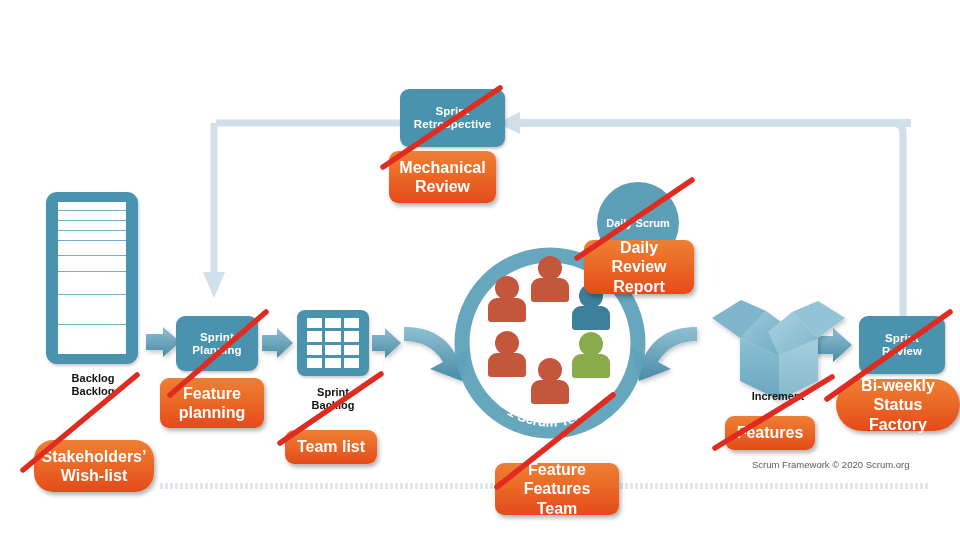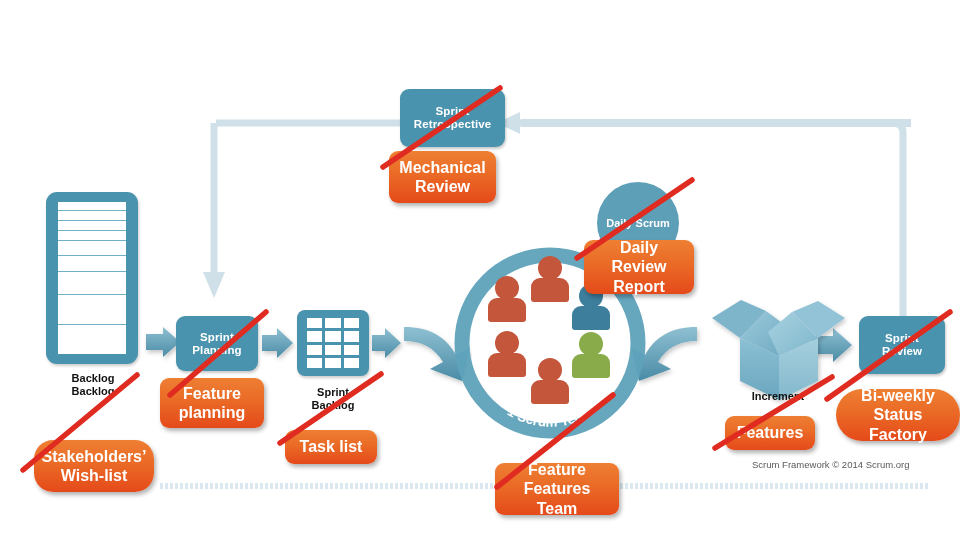--- a/index.html
+++ b/index.html
@@ -325,45 +325,45 @@
 
   <div class="callout" style="left:160px;top:378px;width:104px;height:50px;font-size:16px;">
     <div>
       <span>Feature</span>
       <span>planning</span>
     </div>
   </div>
 
   <div class="callout" style="left:285px;top:430px;width:92px;height:34px;font-size:16px;">
     <div>
-      <span>Task list</span>
+      <span>Team list</span>
     </div>
   </div>
 
   <div class="callout" style="left:495px;top:463px;width:124px;height:52px;font-size:16px;">
     <div>
       <span>Feature</span>
       <span>Features Team</span>
     </div>
   </div>
 
   <div class="callout" style="left:725px;top:416px;width:90px;height:34px;font-size:16px;">
     <div>
       <span>Features</span>
     </div>
   </div>
 
-  <div class="callout" style="left:836px;top:389px;width:124px;height:52px;font-size:16px;border-radius:26px;">
+  <div class="callout" style="left:836px;top:379px;width:124px;height:52px;font-size:16px;border-radius:26px;">
     <div>
       <span>Bi-weekly</span>
       <span>Status Factory</span>
     </div>
   </div>
 
-  <div id="copyright">Scrum Framework © 2014 Scrum.org</div>
+  <div id="copyright">Scrum Framework © 2020 Scrum.org</div>
 
   <svg id="strikes" viewBox="0 0 960 540">
     <g stroke="#e02b20" stroke-width="5.5" stroke-linecap="round" fill="none">
       <line x1="383" y1="167" x2="500" y2="88"></line>
       <line x1="577" y1="258" x2="692" y2="180"></line>
       <line x1="23" y1="470" x2="137" y2="375"></line>
       <line x1="170" y1="395" x2="266" y2="312"></line>
       <line x1="280" y1="443" x2="381" y2="374"></line>
       <line x1="497" y1="487" x2="613" y2="395"></line>
       <line x1="715" y1="448" x2="832" y2="377"></line>

